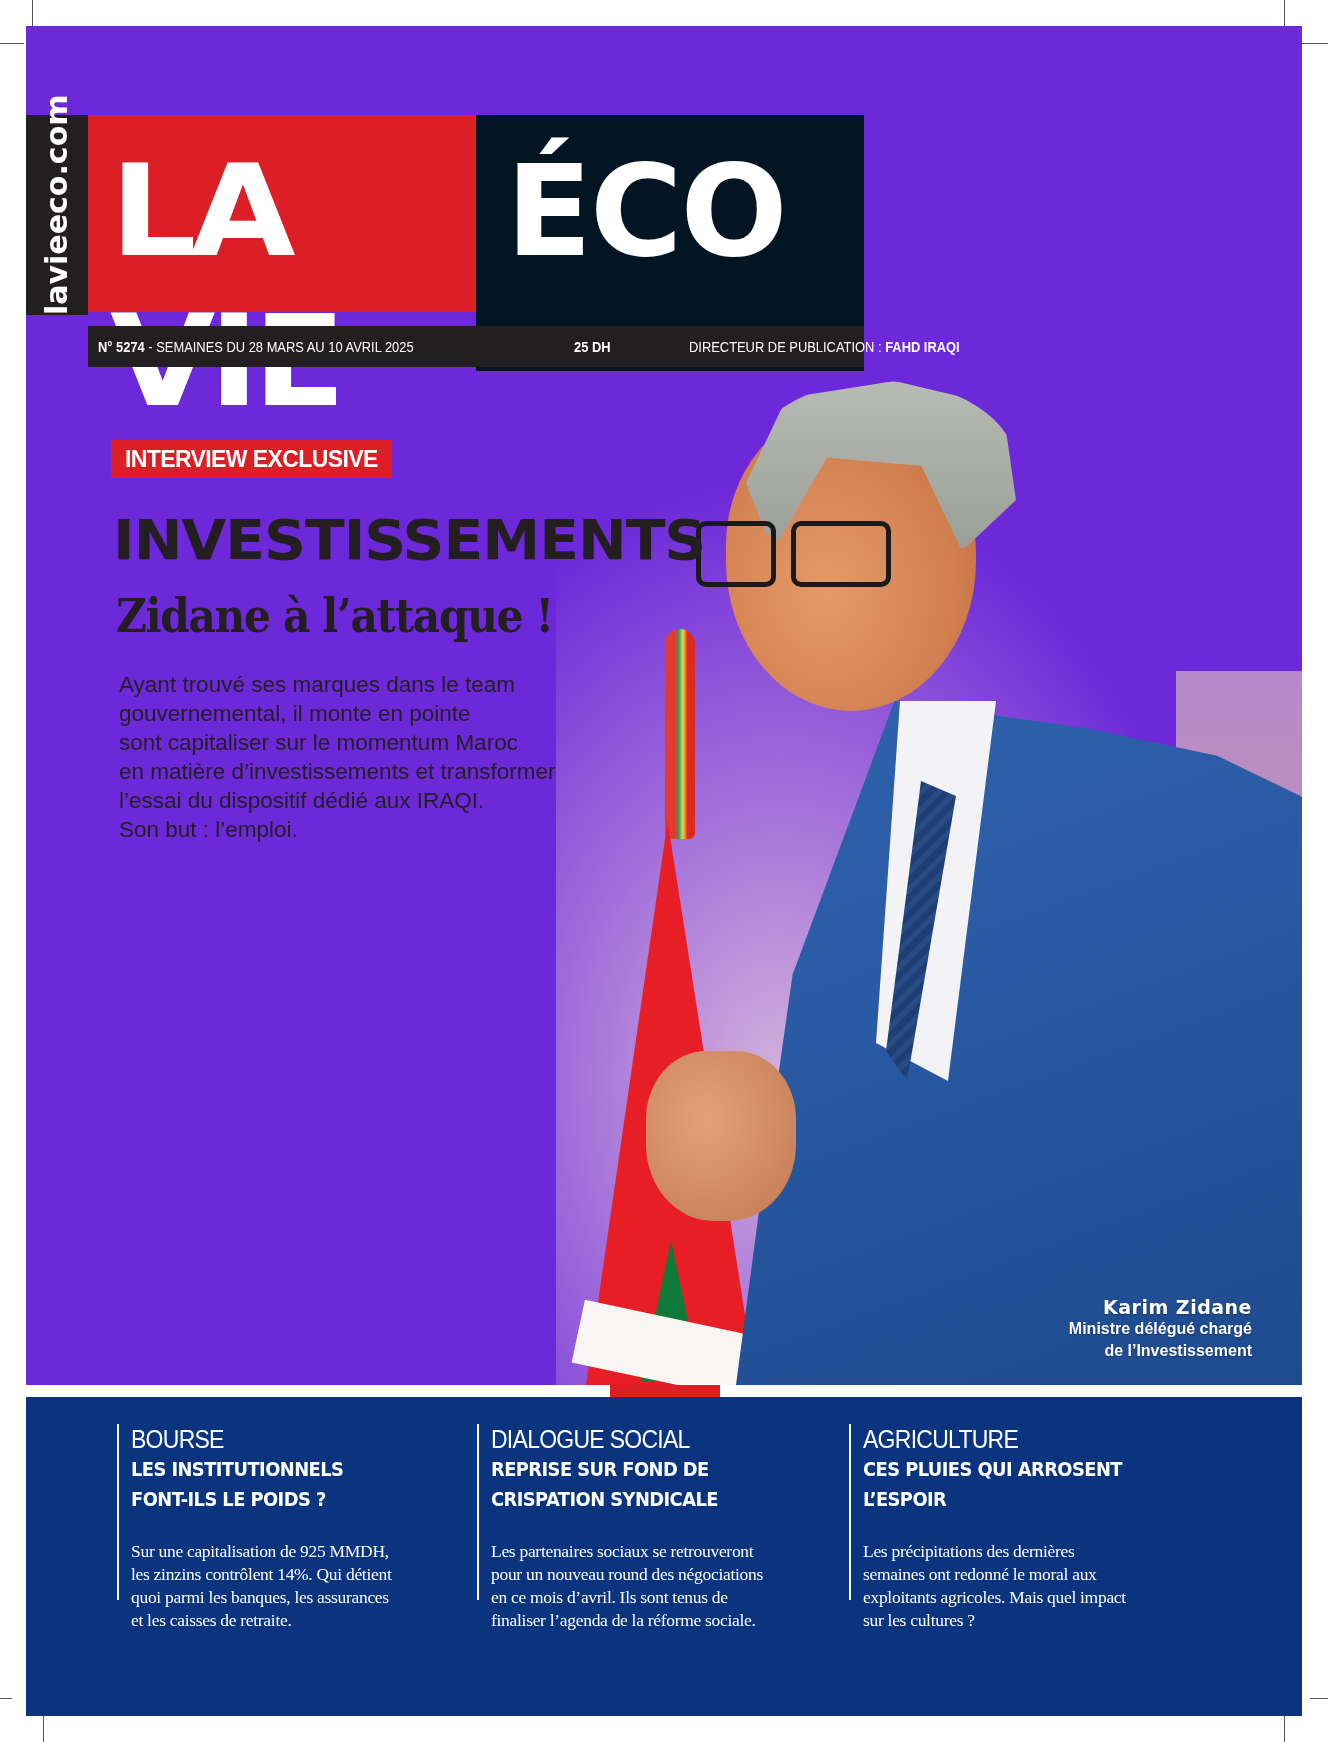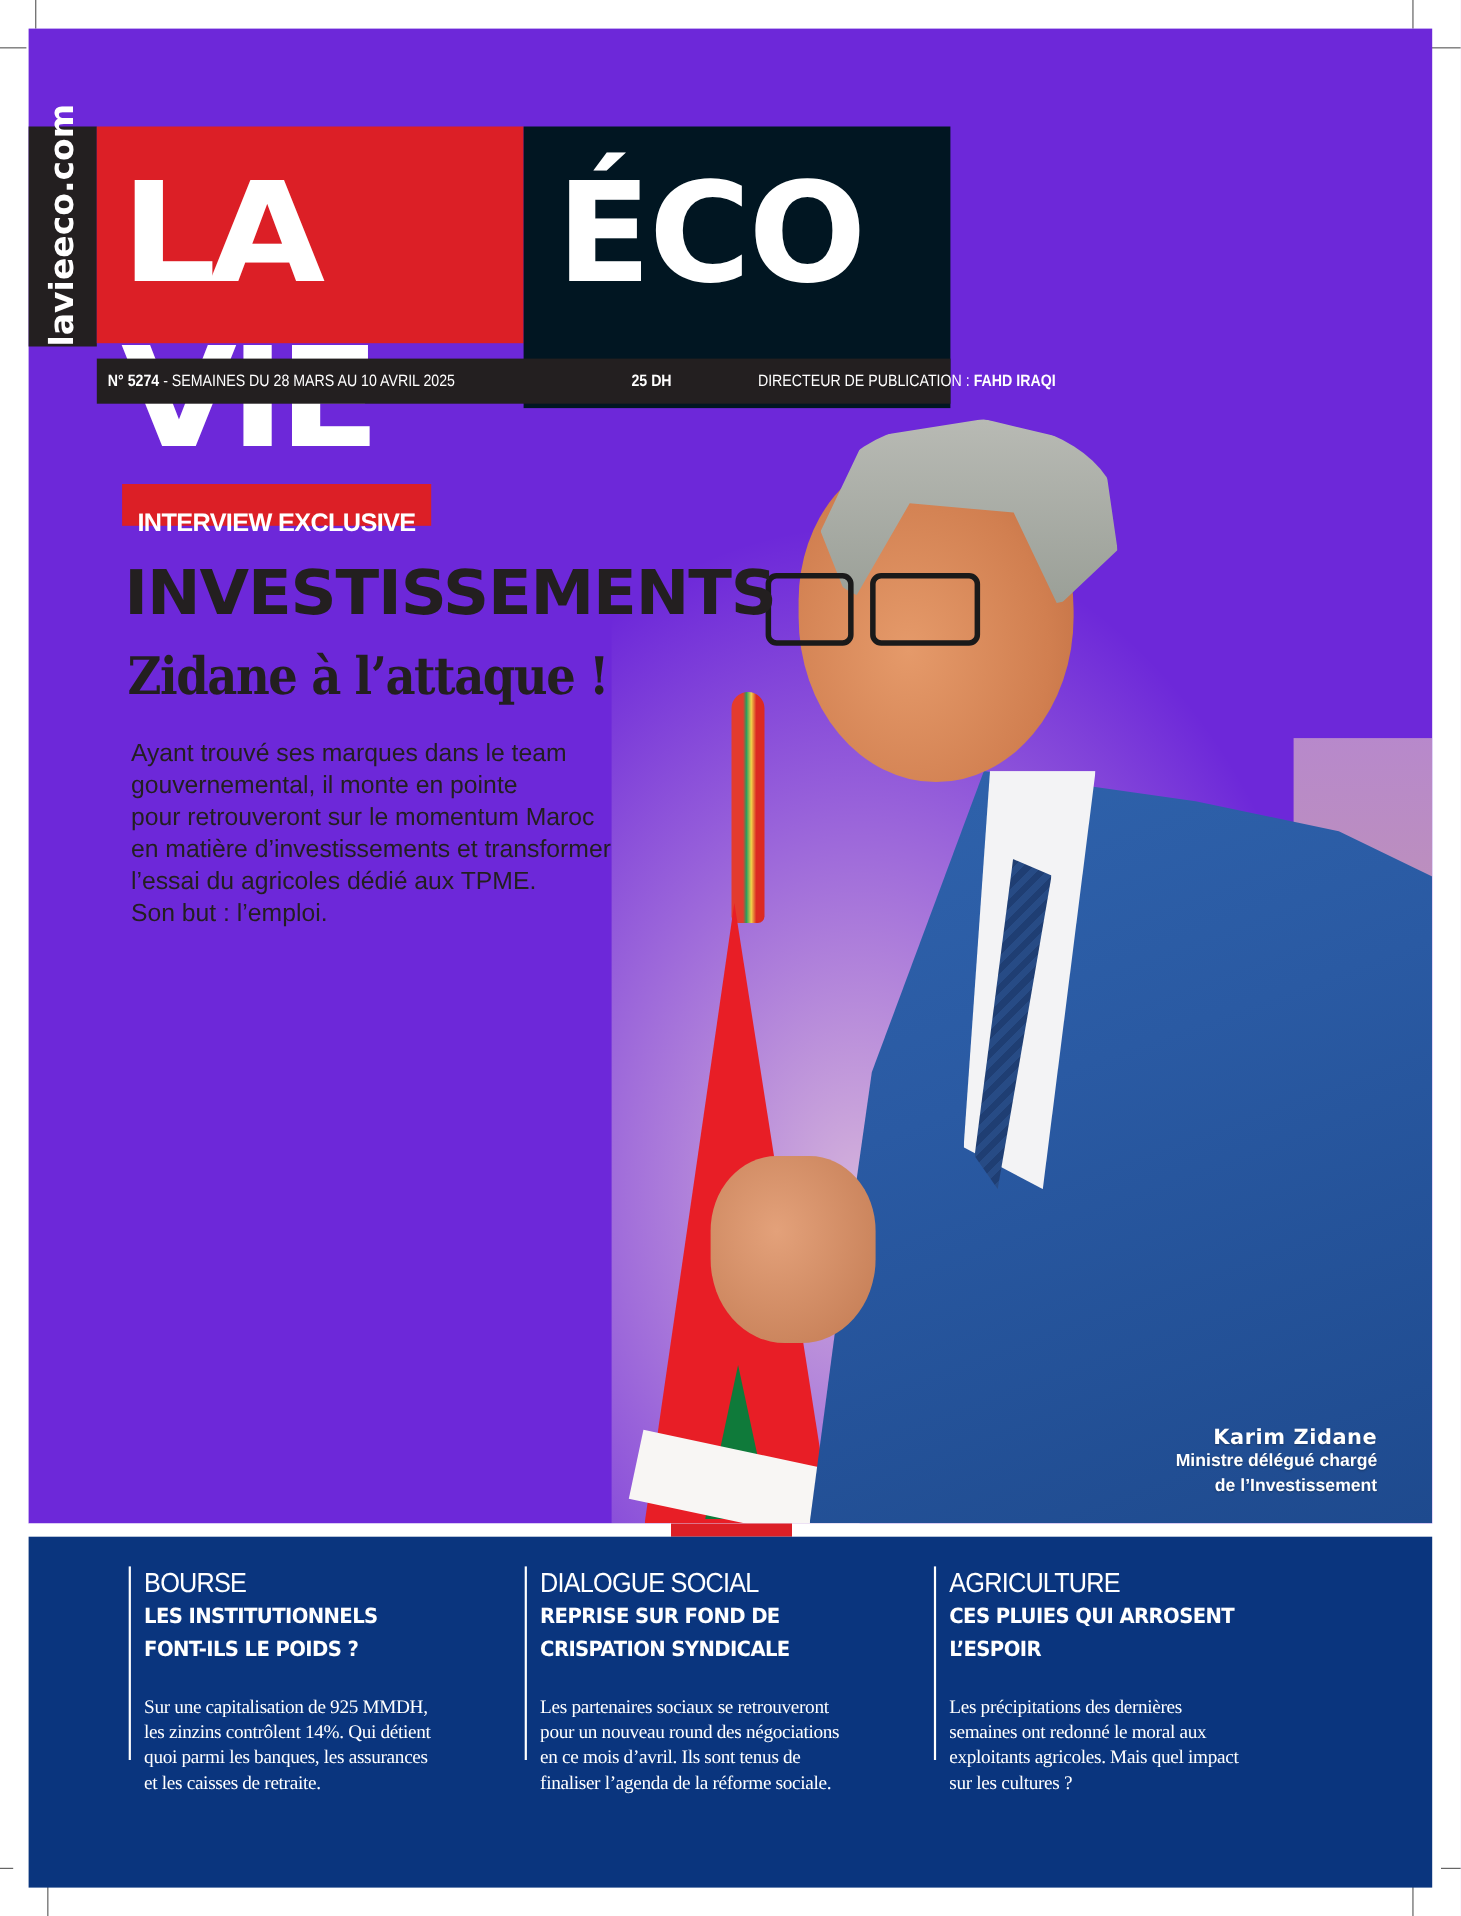--- a/index.html
+++ b/index.html
@@ -45,21 +45,21 @@
   .glasses { position: absolute; left: 140px; top: 150px; width: 210px; height: 70px; }
   .glasses .lens { position: absolute; top: 0; width: 80px; height: 66px; border: 5px solid #1a1a1a; border-radius: 10px; }
   .fist { position: absolute; left: 90px; top: 680px; width: 150px; height: 170px; border-radius: 40% 40% 45% 45%; background: radial-gradient(ellipse at 40% 40%, #e3a17a, #c27a52); }
   .paper { position: absolute; left: 20px; top: 950px; width: 210px; height: 64px; background: #f8f6f4; transform: rotate(12deg); }
 
   .caption { position: absolute; right: 50px; top: 1270px; text-align: right; color: #fff; text-shadow: 0 1px 2px rgba(0,0,0,0.3); }
   .cap-name { font-family: "DejaVu Sans", sans-serif; font-weight: bold; font-size: 19px; letter-spacing: 0.5px; }
   .cap-role { font-family: "Liberation Sans", sans-serif; font-weight: bold; font-size: 16px; line-height: 22px; }
 
   
-  .tag { position: absolute; left: 111px; top: 440px; height: 38px; padding: 16px 14px; background: #dc1f26; color: #fff;
+  .tag { position: absolute; left: 111px; top: 440px; height: 38px; padding: 0 14px; background: #dc1f26; color: #fff;
     font-family: "Liberation Sans", sans-serif; font-weight: bold; font-size: 23px; line-height: 38px; letter-spacing: -0.6px; }
   .headline { position: absolute; left: 113px; top: 505px; font-family: "DejaVu Sans", sans-serif; font-weight: 900; font-size: 56px; color: #231f20; letter-spacing: -1px; line-height: 70px; transform: scaleX(1.04); transform-origin: left center; }
   .subhead { position: absolute; left: 116px; top: 585px; font-family: "DejaVu Serif", serif; font-weight: bold; font-size: 47px; color: #231f20; line-height: 62px; letter-spacing: -1.5px; transform: scaleX(0.9); transform-origin: left center; }
   .lede { position: absolute; left: 119px; top: 670px; width: 560px; font-family: "Liberation Sans", sans-serif; font-size: 22.5px; line-height: 29px; color: #231f20; }
   .lede-line { display: block; white-space: nowrap; }
 
   
   .accent-white { position: absolute; left: 26px; top: 1385px; width: 1276px; height: 12px; background: #ffffff; }
   .accent-red { position: absolute; left: 610px; top: 1385px; width: 110px; height: 12px; background: #dc1f26; }
 
@@ -126,23 +126,23 @@
   <span style="left:486px;" class="info-bold">25 DH</span>
   <span style="left:601px;"><span style="position:static;transform:none;">DIRECTEUR DE PUBLICATION : </span><b class="info-bold">FAHD IRAQI</b></span>
 </div>
 
 <div class="tag">INTERVIEW EXCLUSIVE</div>
 <div class="headline">INVESTISSEMENTS</div>
 <div class="subhead">Zidane à l’attaque !</div>
 <div class="lede">
   <span class="lede-line">Ayant trouvé ses marques dans le team</span>
   <span class="lede-line">gouvernemental, il monte en pointe</span>
-  <span class="lede-line">pour retrouveront sur le momentum Maroc</span>
+  <span class="lede-line">sont capitaliser sur le momentum Maroc</span>
   <span class="lede-line">en matière d’investissements et transformer</span>
-  <span class="lede-line">l’essai du agricoles dédié aux TPME.</span>
+  <span class="lede-line">l’essai du dispositif dédié aux IRAQI.</span>
   <span class="lede-line">Son but : l’emploi.</span>
 </div>
 
 <div class="accent-white"></div>
 <div class="accent-red"></div>
 
 <div class="band">
   <div class="col" style="left:91px;">
     <div class="col-kicker">BOURSE</div>
     <div class="col-title">LES INSTITUTIONNELS</div>

